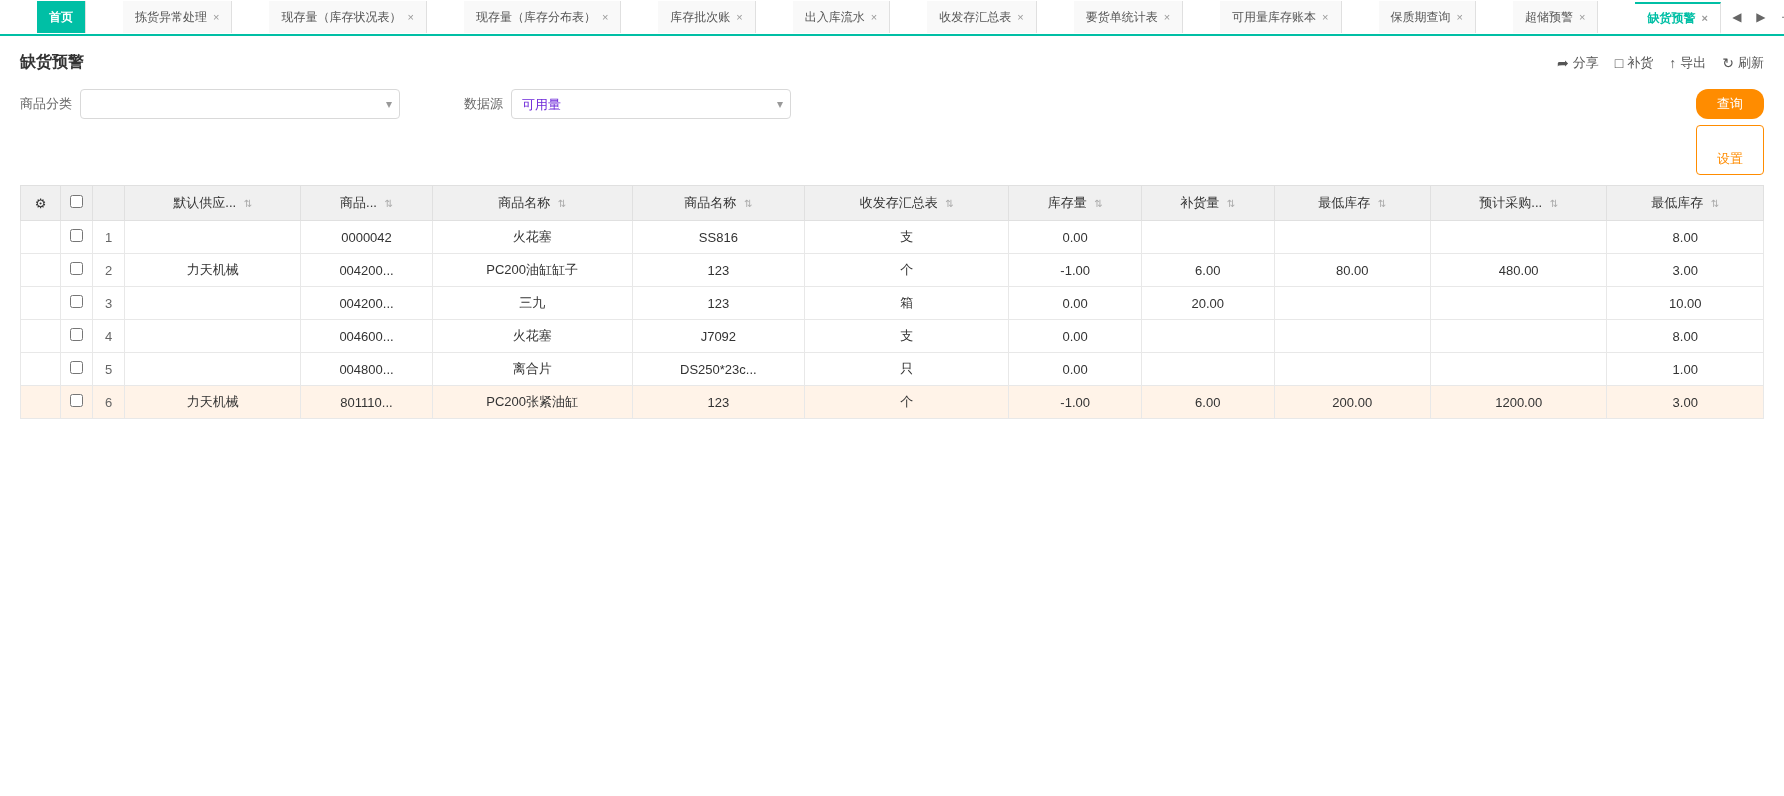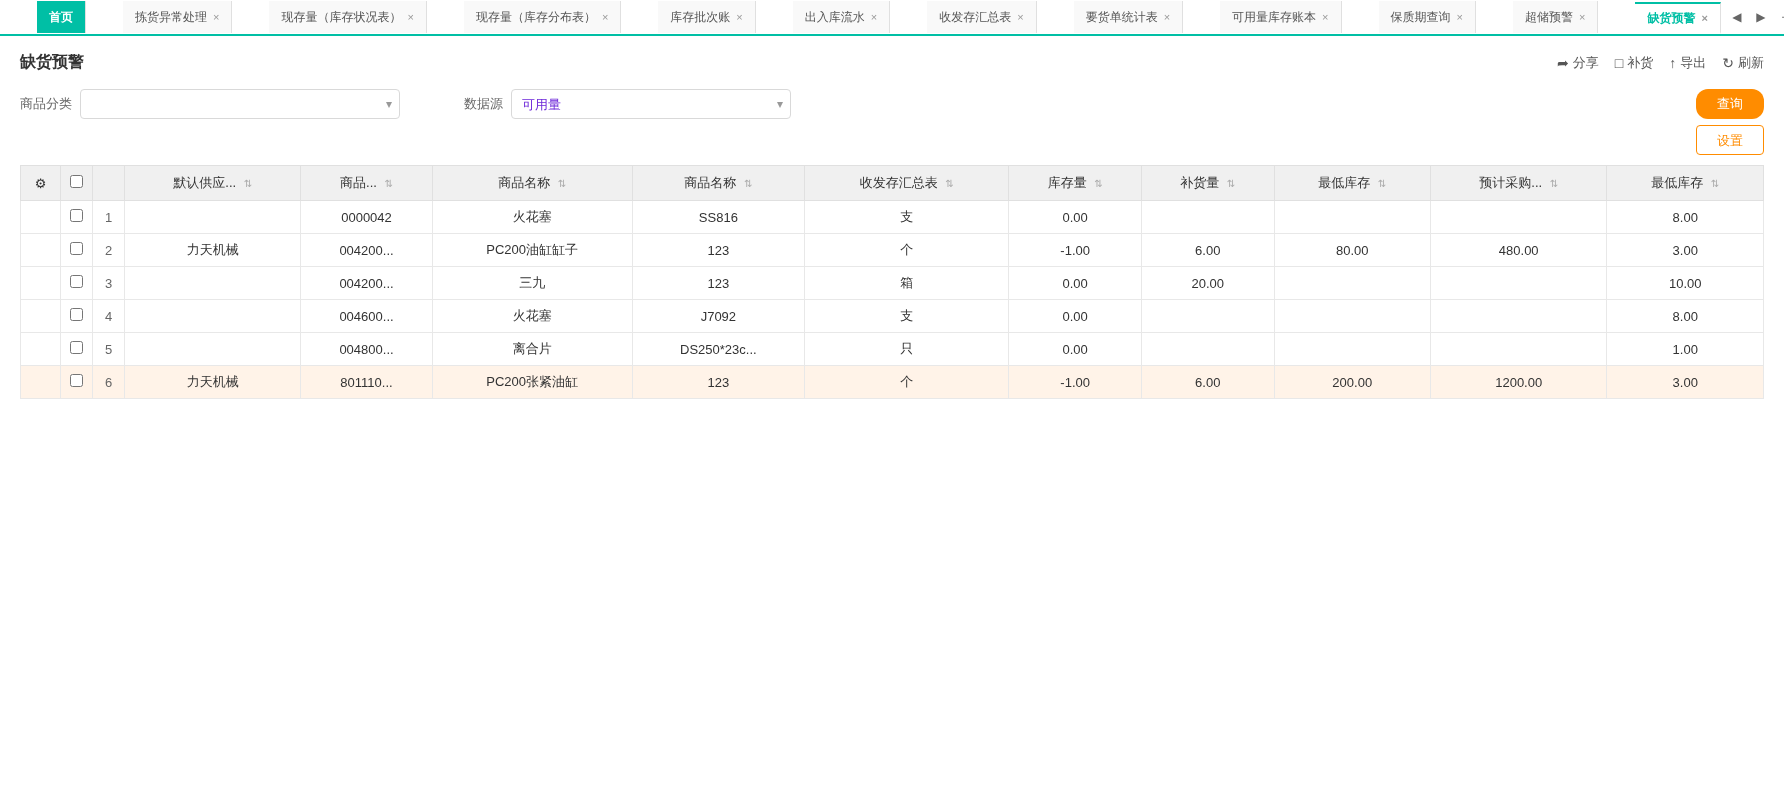--- a/index.html
+++ b/index.html
@@ -141,21 +141,21 @@
       padding: 6px 20px;
       font-size: 13px;
       cursor: pointer;
       height: 30px;
     }
     .btn-default {
       background: #fff;
       color: #ff8c00;
       border: 1px solid #ff8c00;
       border-radius: 4px;
-      padding: 6px 20px;
+      padding: 24px 20px;
       font-size: 13px;
       cursor: pointer;
       height: 30px;
     }
     .action-buttons {
       display: flex;
       flex-direction: column;
       gap: 6px;
       margin-left: auto;
     }

